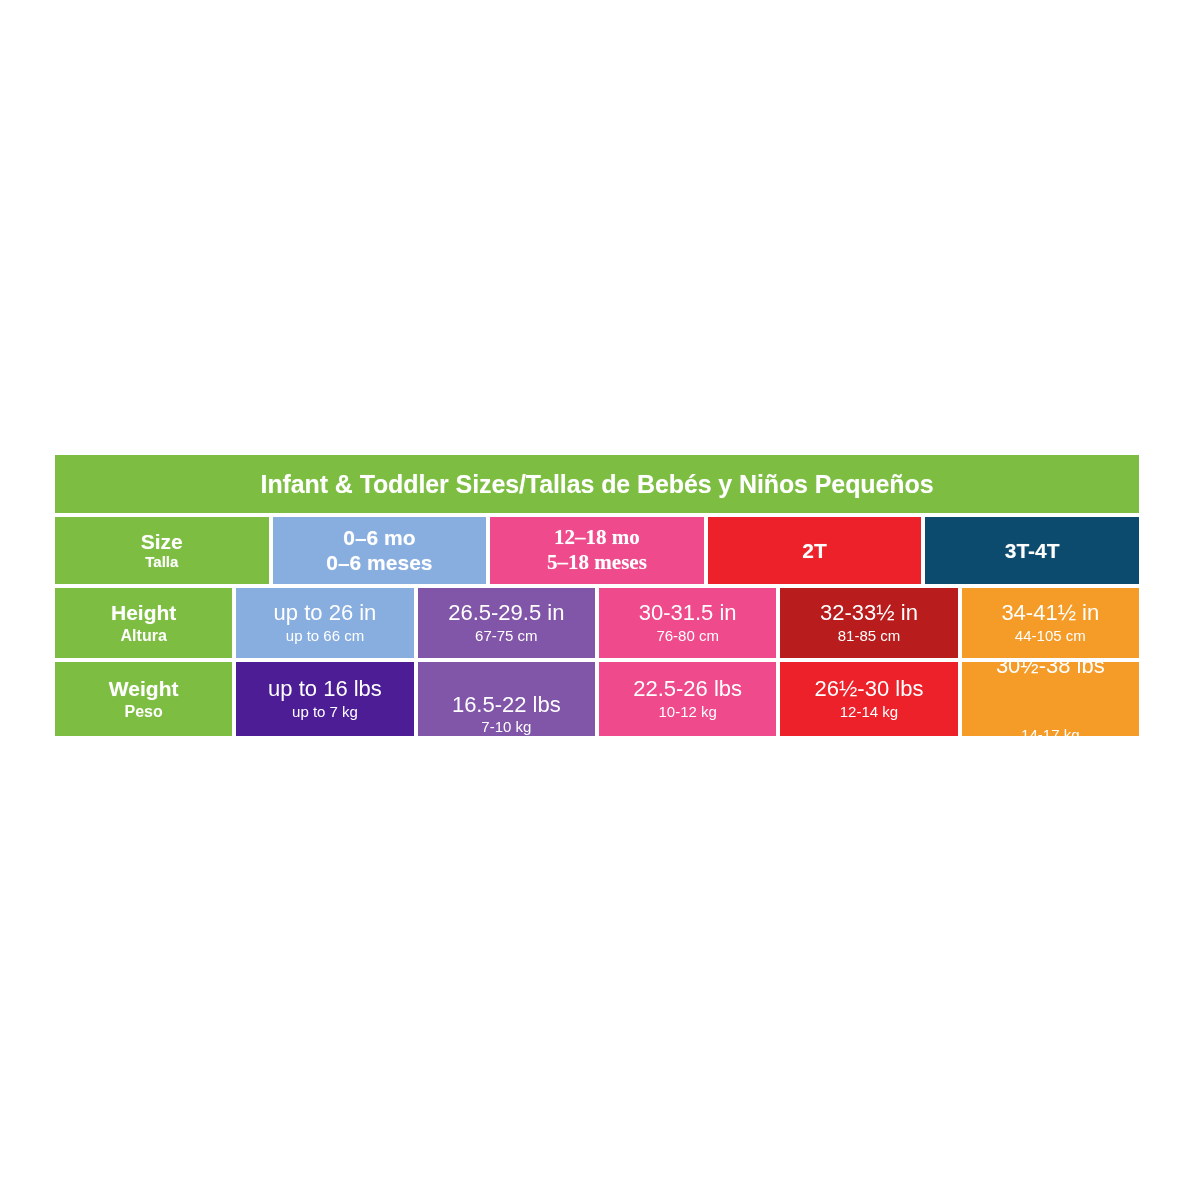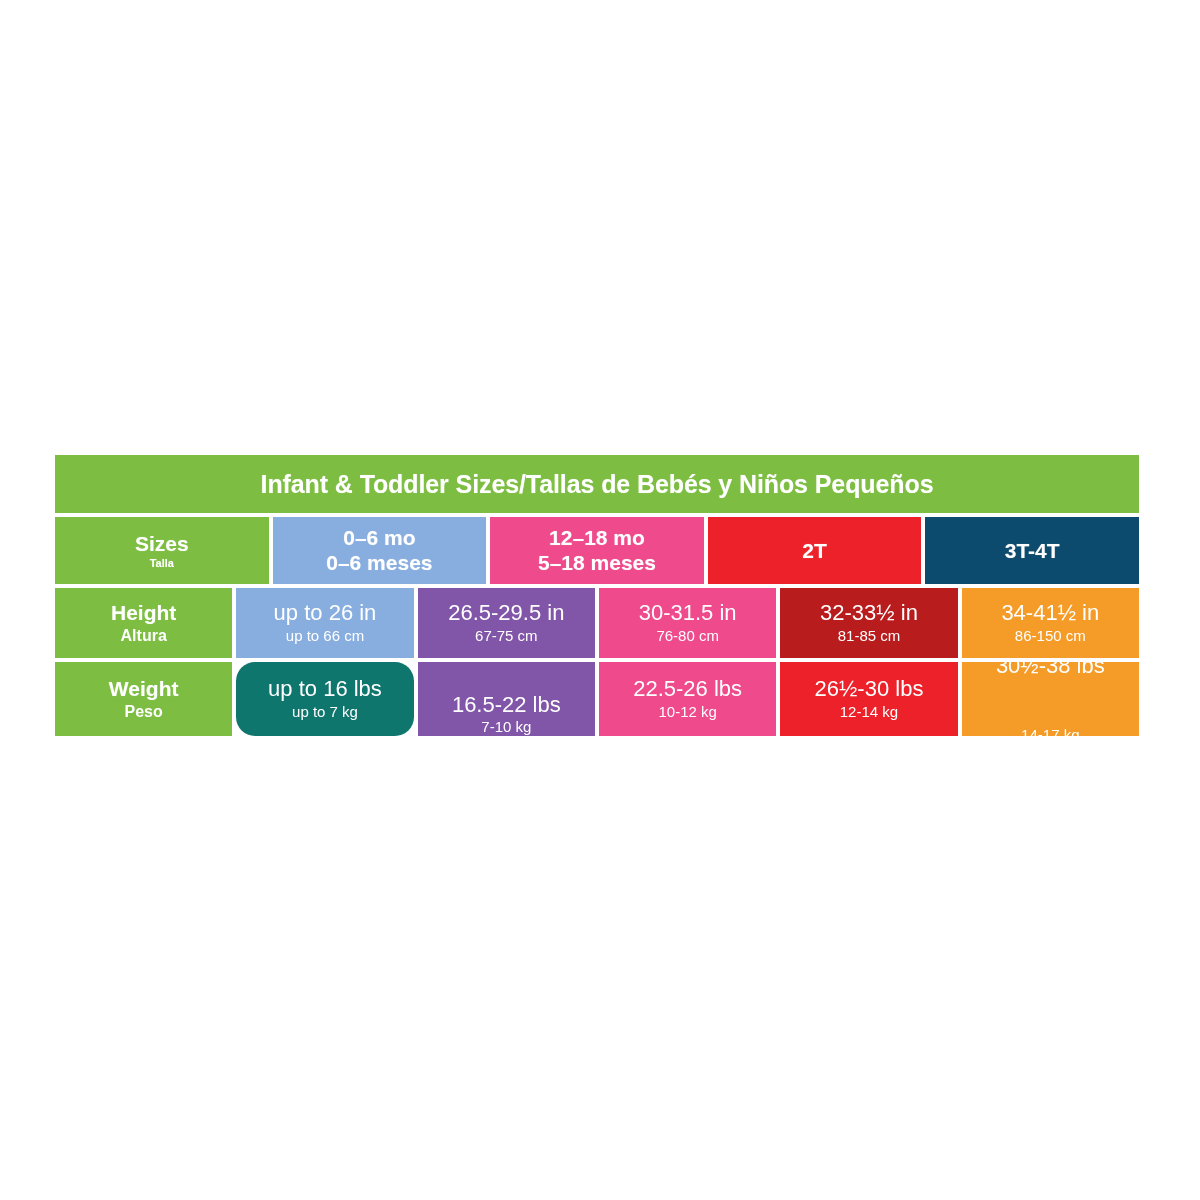--- a/index.html
+++ b/index.html
@@ -85,21 +85,21 @@
     font-weight: bold;
     text-shadow: 0 0 1px rgba(255,255,255,0.4);
   }
   .r-header .cell .line2 {
     font-size: 21px;
     font-weight: bold;
     text-shadow: 0 0 1px rgba(255,255,255,0.4);
     margin-top: 1px;
   }
   .r-header .cell.label-cell .line1 { font-size: 21px; }
-  .r-header .cell.label-cell .line2 { font-size: 11px; }
+  .r-header .cell.label-cell .line2 { font-size: 15px; }
 
   
   .r-height .cell:not(.label-cell) .line1,
   .r-weight .cell:not(.label-cell) .line1 {
     font-size: 22px;
     font-weight: normal;
   }
   .r-height .cell:not(.label-cell) .line2,
   .r-weight .cell:not(.label-cell) .line2 {
     font-size: 15px;
@@ -116,28 +116,28 @@
 
   <div id="size-chart">
 
     <div class="title-row">
       <div class="title-cell" style="background: rgb(125, 190, 66);">Infant &amp; Toddler Sizes/Tallas de Bebés y Niños Pequeños</div>
     </div>
 
     <div id="rows-host">
         <div class="data-row r-header">
           <div class="cell label-cell" style="background: rgb(125, 190, 66);">
-            <div class="line1">Sizes</div>
+            <div class="line1">Size</div>
             <div class="line2">Talla</div>
           </div>
           <div class="cell" style="background: rgb(136, 174, 224);">
             <div class="line1">0–6 mo</div>
             <div class="line2">0–6 meses</div>
           </div>
-          <div class="cell" style="background: rgb(238, 74, 140);">
+          <div class="cell" style="background: rgb(238, 74, 140); font-family: Liberation Serif, serif;">
             <div class="line1">12–18 mo</div>
             <div class="line2">5–18 meses</div>
           </div>
           <div class="cell" style="background: rgb(237, 33, 41);">
             <div class="line1">2T</div>
           </div>
           <div class="cell" style="background: #0c4a6e;">
             <div class="line1">3T-4T</div>
           </div>
         </div>
@@ -157,29 +157,29 @@
           <div class="cell" style="background: rgb(238, 74, 140);">
             <div class="line1">30-31.5 in</div>
             <div class="line2">76-80 cm</div>
           </div>
           <div class="cell" style="background: #b91c1c;">
             <div class="line1">32-33½ in</div>
             <div class="line2">81-85 cm</div>
           </div>
           <div class="cell" style="background: rgb(245, 155, 40);">
             <div class="line1">34-41½ in</div>
-            <div class="line2">86-150 cm</div>
+            <div class="line2">44-105 cm</div>
           </div>
         </div>
         <div class="data-row r-weight">
           <div class="cell label-cell" style="background: rgb(125, 190, 66);">
             <div class="line1">Weight</div>
             <div class="line2">Peso</div>
           </div>
-          <div class="cell" style="background: #0f766e; border-radius: 19px;">
+          <div class="cell" style="background: #4c1d95;">
             <div class="line1">up to 16 lbs</div>
             <div class="line2">up to 7 kg</div>
           </div>
           <div class="cell" style="background: rgb(129, 86, 168); justify-content: flex-end;">
             <div class="line1">16.5-22 lbs</div>
             <div class="line2">7-10  kg</div>
           </div>
           <div class="cell" style="background: rgb(238, 74, 140);">
             <div class="line1">22.5-26 lbs</div>
             <div class="line2">10-12 kg</div>

